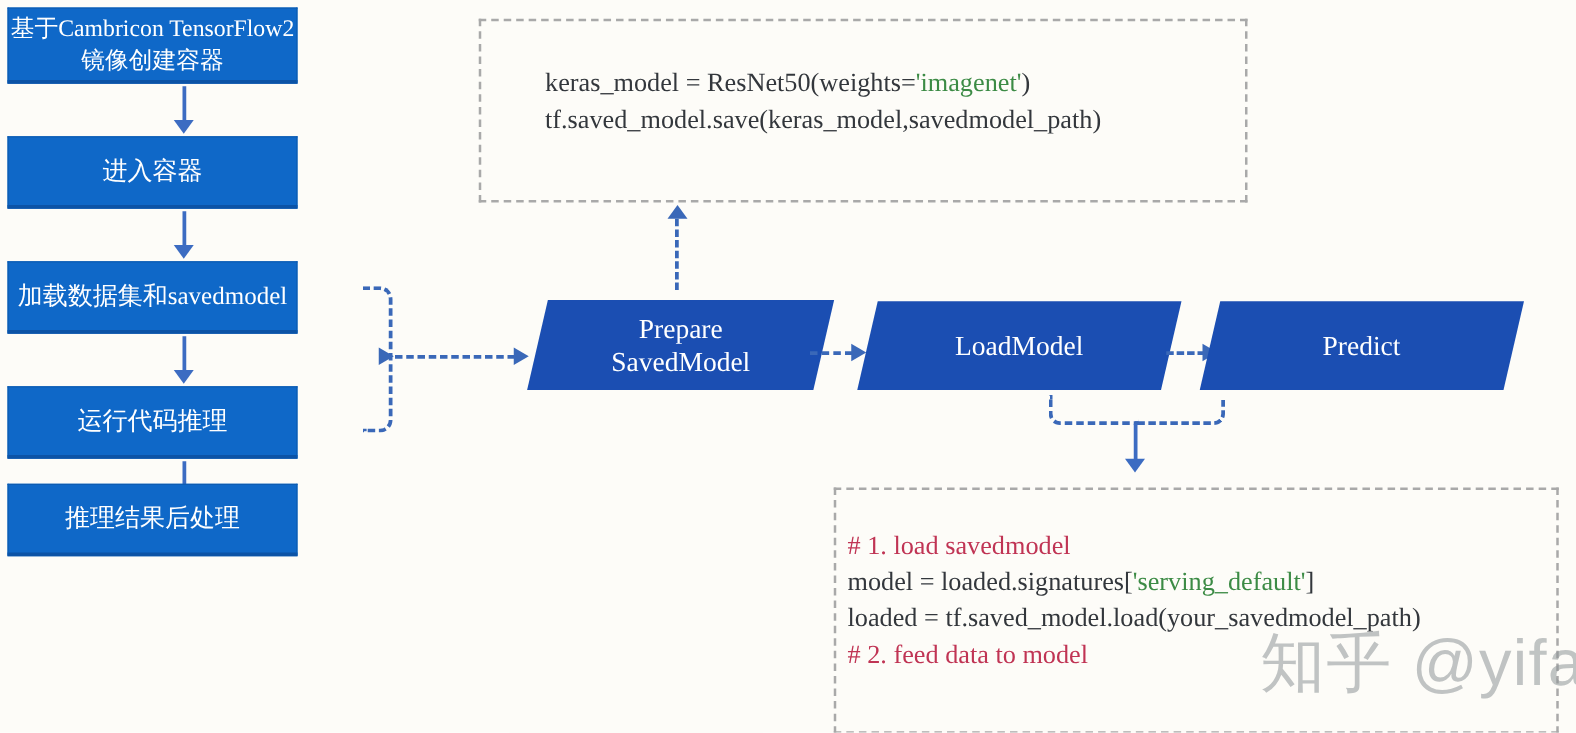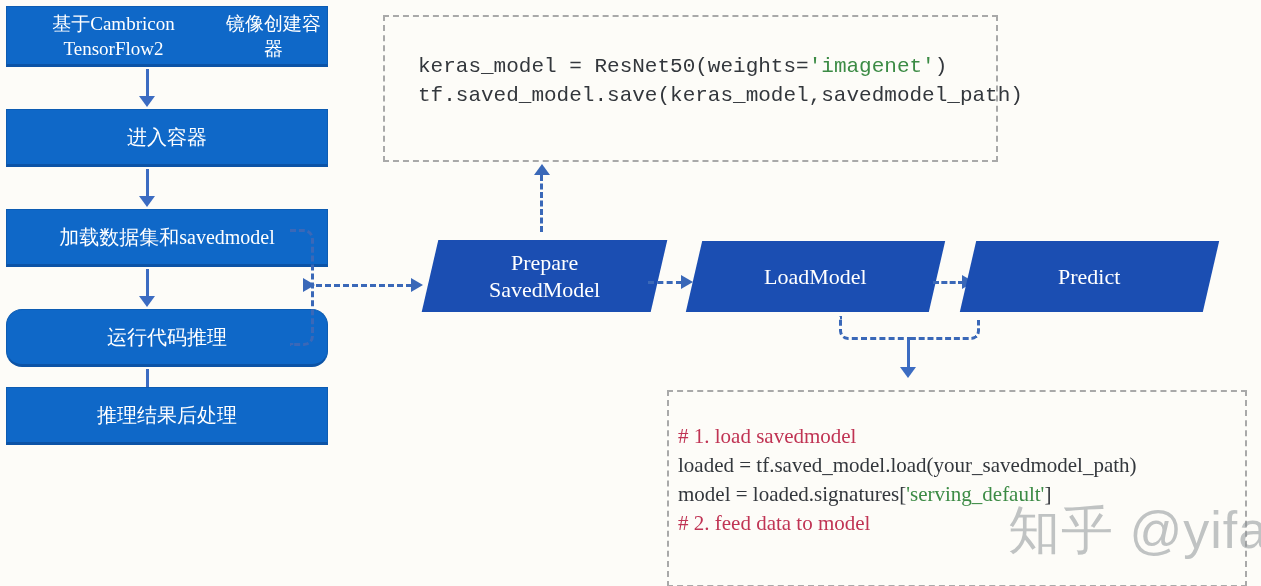--- a/index.html
+++ b/index.html
@@ -6,27 +6,27 @@
   #stage{
     position:relative;
     width:1261px;height:586px;
     background:#fdfcf8;
     overflow:hidden;
     font-family:"Liberation Serif", serif;
   }
   
   .fbox{
     position:absolute;
-    left:6px;width:322px;
+    left:6px;width:232px;
     background:#0f68c8;
     border:1px solid #0d5cb2;
     border-bottom:3px solid #0c53a6;
     box-sizing:border-box;
     color:#ffffff;
-    display:flex;flex-direction:row;
+    display:flex;flex-direction:column;
     align-items:center;justify-content:center;
     text-align:center;
     font-size:20px;line-height:26px;
   }
   
   .vline{position:absolute;width:3px;background:#3c6cc2;}
   .head-down{
     position:absolute;width:0;height:0;
     border-left:8px solid transparent;
     border-right:8px solid transparent;
@@ -69,21 +69,21 @@
   
   .codebox{
     position:absolute;
     border:2px dashed #a9a9a9;
     box-sizing:border-box;
     background:transparent;
     font-family:"Liberation Serif", serif;
     font-size:21px;line-height:29px;
     color:#33373c;
   }
-  .codebox .ind{margin-left:22px;font-family:Liberation Mono, monospace;}
+  .codebox .ind{margin-left:40px;}
   .kw{color:#3f479c;}
   .str{color:#3c8b45;}
   .cmt{color:#c03454;}
   .codeline{white-space:nowrap;}
   
   .stage-shape{
     position:absolute;
     background:#1b4eb2;
     transform:skewX(-13deg);
     color:#ffffff;
@@ -126,21 +126,21 @@
   <div class="vline" style="left:146px;top:169px;height:28px;"></div>
   <div class="head-down" style="left:139px;top:196px;"></div>
 
   <div class="fbox" style="top:209px;height:58px;">
     <span>加载数据集和savedmodel</span>
   </div>
 
   <div class="vline" style="left:146px;top:269px;height:28px;"></div>
   <div class="head-down" style="left:139px;top:296px;"></div>
 
-  <div class="fbox" style="top:309px;height:58px;border-radius:16px;">
+  <div class="fbox" style="top:309px;height:58px;">
     <span>运行代码推理</span>
   </div>
 
   <div class="vline" style="left:146px;top:369px;height:28px;"></div>
   <div class="head-down" style="left:139px;top:396px;"></div>
 
   <div class="fbox" style="top:387px;height:58px;">
     <span>推理结果后处理</span>
   </div>
 
@@ -178,20 +178,20 @@
     <div class="inner">Predict</div>
   </div>
 
   <div class="elbow-bl" style="left:839px;top:316px;width:69px;height:21px;"></div>
   <div class="elbow-br" style="left:908px;top:320px;width:69px;height:17px;"></div>
   <div class="vline" style="left:907px;top:339px;height:30px;"></div>
   <div class="head-down" style="left:900px;top:367px;"></div>
 
   <div class="codebox" style="left:667px;top:390px;width:580px;height:197px;padding:30px 0 0 9px;">
     <div class="codeline cmt"># 1. load savedmodel</div>
+    <div class="codeline"><span>model = loaded.signatures[</span><span class="str">'serving_default'</span><span>]</span></div>
     <div class="codeline"><span>loaded = tf.saved_model.load(your_savedmodel_path)</span></div>
-    <div class="codeline"><span>model = loaded.signatures[</span><span class="str">'serving_default'</span><span>]</span></div>
     <div class="codeline cmt"># 2. feed data to model</div>
   </div>
 
   <div class="watermark">知乎 @yifan</div>
 
 </div>
 
 </body></html>

